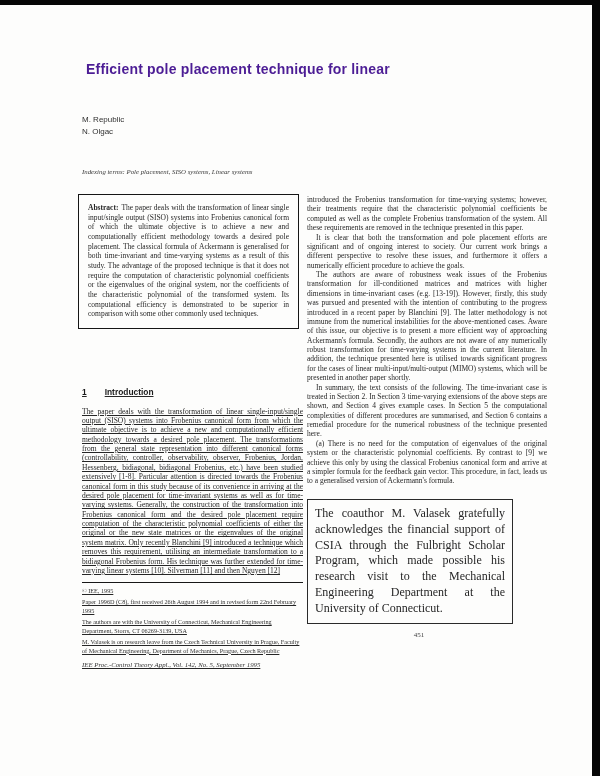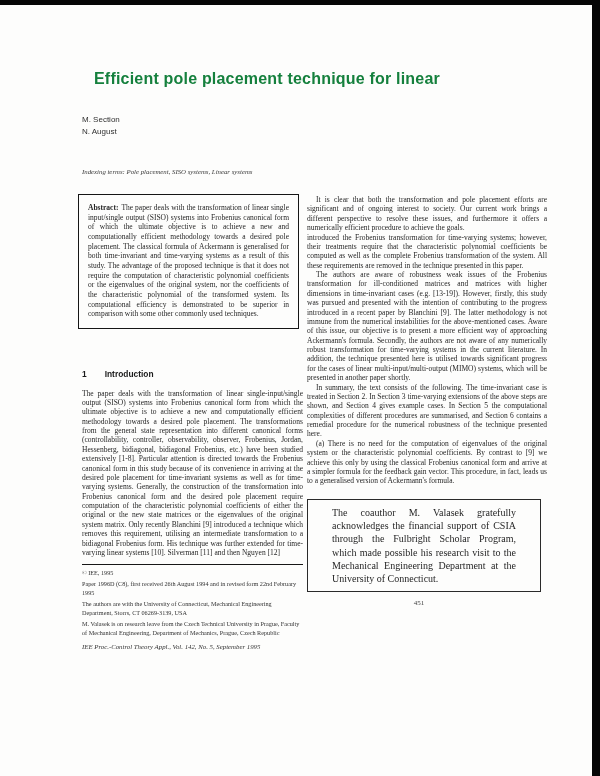--- a/index.html
+++ b/index.html
@@ -14,89 +14,89 @@
   .scan-top {
     position: absolute; top: 0; left: 0; width: 600px; height: 5px;
     background: #060606;
   }
   .scan-right {
     position: absolute; top: 0; right: 0; width: 8px; height: 776px;
     background: #060606;
   }
   .title {
     position: absolute; left: 82px; top: 57px; width: 470px;
-    margin: 12px;
+    margin: 4px;
     font-family: "Liberation Sans", sans-serif;
-    font-size: 16px; font-weight: 700; letter-spacing: 0.2px;
-    line-height: 1.24; color: #15803d;
+    font-size: 14px; font-weight: 700; letter-spacing: 0.2px;
+    line-height: 1.24; color: #4c1d95;
   }
   .title .tl { display: block; }
   .authors {
     position: absolute; left: 82px; top: 114px;
     font-family: "Liberation Sans", sans-serif;
     font-size: 8px; line-height: 1.55; color: #303030;
   }
   .indexing {
     position: absolute; left: 82px; top: 168px; width: 300px;
     font-style: italic; font-size: 6.8px; color: #3a3a3a;
   }
   .abstract-box {
     position: absolute; left: 78px; top: 194px; width: 221px;
     box-sizing: border-box;
     border: 1.6px solid #151515;
     padding: 8px 9px 9px 9px;
     font-size: 7.5px; line-height: 1.29; text-align: justify;
   }
   .ab-label { font-weight: 700; margin-right: 3px; }
   .col { position: absolute; font-size: 7.5px; line-height: 1.25; text-align: justify; }
-  .col-left  { left: 82px;  top: 369px; width: 221px; }
+  .col-left  { left: 82px;  top: 387px; width: 221px; text-decoration: underline; }
   .col-right { left: 307px; top: 195px; width: 240px; }
   .sec-heading {
     font-family: "Liberation Sans", sans-serif;
     font-size: 8.4px; font-weight: 700; color: #1b1b1b;
     margin-bottom: 9px; text-align: left;
   }
   .sec-num { margin-right: 18px; }
   .body-p { margin: 0; }
   .col-right .body-p.ind { text-indent: 9px; }
   .footnote-block {
     margin-top: 7px; border-top: 1.5px solid #171717; padding-top: 4px;
     font-size: 6.2px; line-height: 1.4; text-align: left; color: #333333;
   }
   .footnote-block p { margin: 0 0 2.5px 0; }
   .journal-line {
     margin-top: 6px; font-style: italic; font-size: 6.8px;
     text-align: left; color: #333333;
   }
   .ack-box {
-    margin-top: 13px; width: 234px; box-sizing: border-box;
+    margin-top: 13px; width: 206px; box-sizing: border-box;
     border: 1.3px solid #2a2a2a;
-    padding: 6px 24px;
-    font-size: 10px; line-height: 1.33; text-align: justify;
+    padding: 6px 7px;
+    font-size: 12px; line-height: 1.33; text-align: justify;
   }
   .ack-box p { margin: 0; }
   .page-number {
     margin-top: 7px; text-align: center; padding-right: 16px;
     font-size: 7px; color: #3d3d3d;
   }
 </style>
 </head>
 <body>
 
 <div class="page">
   <div class="scan-top"></div>
   <div class="scan-right"></div>
 
   <h1 class="title">
     <span class="tl">Efficient pole placement technique for linear</span>
   </h1>
 
   <div class="authors">
-    <div>M. Section</div>
-    <div>N. August</div>
+    <div>M. Republic</div>
+    <div>N. Olgac</div>
   </div>
 
   <div class="indexing">Indexing terms: Pole placement, SISO systems, Linear systems</div>
 
   <div class="abstract-box">
     <span class="ab-label">Abstract:</span><span>The paper deals with the transformation of linear single input/single output (SISO) systems into Frobenius canonical form of which the ultimate objective is to achieve a new and computationally efficient methodology towards a desired pole placement. The classical formula of Ackermann is generalised for both time-invariant and time-varying systems as a result of this study. The advantage of the proposed technique is that it does not require the computation of characteristic polynomial coefficients or the eigenvalues of the original system, nor the coefficients of the characteristic polynomial of the transformed system. Its computational efficiency is demonstrated to be superior in comparison with some other commonly used techniques.</span>
   </div>
 
   <div class="col col-left">
     <div class="sec-heading">
@@ -108,22 +108,22 @@
       <p>© IEE, 1995</p>
       <p>Paper 1996D (C8), first received 26th August 1994 and in revised form 22nd February 1995</p>
       <p>The authors are with the University of Connecticut, Mechanical Engineering Department, Storrs, CT 06269-3139, USA</p>
       <p>M. Valasek is on research leave from the Czech Technical University in Prague, Faculty of Mechanical Engineering, Department of Mechanics, Prague, Czech Republic</p>
     </div>
 
     <div class="journal-line">IEE Proc.-Control Theory Appl., Vol. 142, No. 5, September 1995</div>
   </div>
 
   <div class="col col-right">
+    <p class="body-p">introduced the Frobenius transformation for time-varying systems; however, their treatments require that the characteristic polynomial coefficients be computed as well as the complete Frobenius transformation of the system. All these requirements are removed in the technique presented in this paper.</p>
     <p class="body-p ind">It is clear that both the transformation and pole placement efforts are significant and of ongoing interest to society. Our current work brings a different perspective to resolve these issues, and furthermore it offers a numerically efficient procedure to achieve the goals.</p>
-    <p class="body-p">introduced the Frobenius transformation for time-varying systems; however, their treatments require that the characteristic polynomial coefficients be computed as well as the complete Frobenius transformation of the system. All these requirements are removed in the technique presented in this paper.</p>
     <p class="body-p ind">The authors are aware of robustness weak issues of the Frobenius transformation for ill-conditioned matrices and matrices with higher dimensions in time-invariant cases (e.g. [13-19]). However, firstly, this study was pursued and presented with the intention of contributing to the progress introduced in a recent paper by Blanchini [9]. The latter methodology is not immune from the numerical instabilities for the above-mentioned cases. Aware of this issue, our objective is to present a more efficient way of approaching Ackermann's formula. Secondly, the authors are not aware of any numerically robust transformation for time-varying systems in the current literature. In addition, the technique presented here is utilised towards significant progress for the cases of linear multi-input/multi-output (MIMO) systems, which will be presented in another paper shortly.</p>
     <p class="body-p ind">In summary, the text consists of the following. The time-invariant case is treated in Section 2. In Section 3 time-varying extensions of the above steps are shown, and Section 4 gives example cases. In Section 5 the computational complexities of different procedures are summarised, and Section 6 contains a remedial procedure for the numerical robustness of the technique presented here.</p>
     <p class="body-p ind">(a) There is no need for the computation of eigenvalues of the original system or the characteristic polynomial coefficients. By contrast to [9] we achieve this only by using the classical Frobenius canonical form and arrive at a simpler formula for the feedback gain vector. This procedure, in fact, leads us to a generalised version of Ackermann's formula.</p>
 
     <div class="ack-box">
       <p>The coauthor M. Valasek gratefully acknowledges the financial support of CSIA through the Fulbright Scholar Program, which made possible his research visit to the Mechanical Engineering Department at the University of Connecticut.</p>
     </div>
 
     <div class="page-number">451</div>
   </div>

